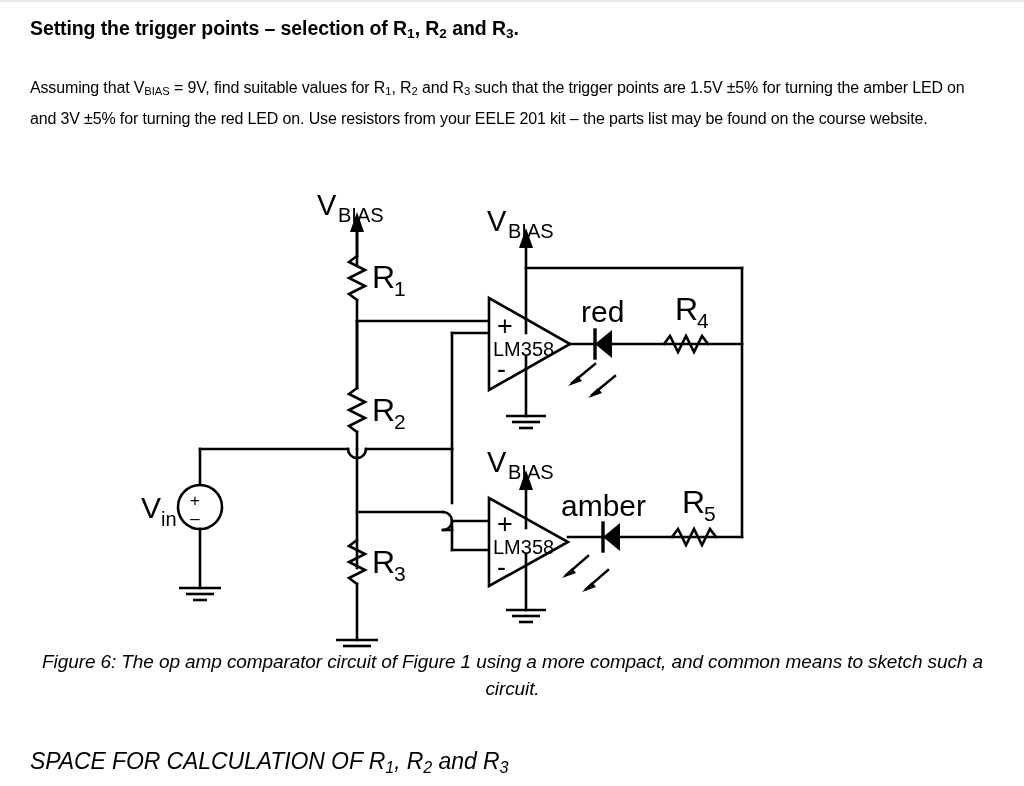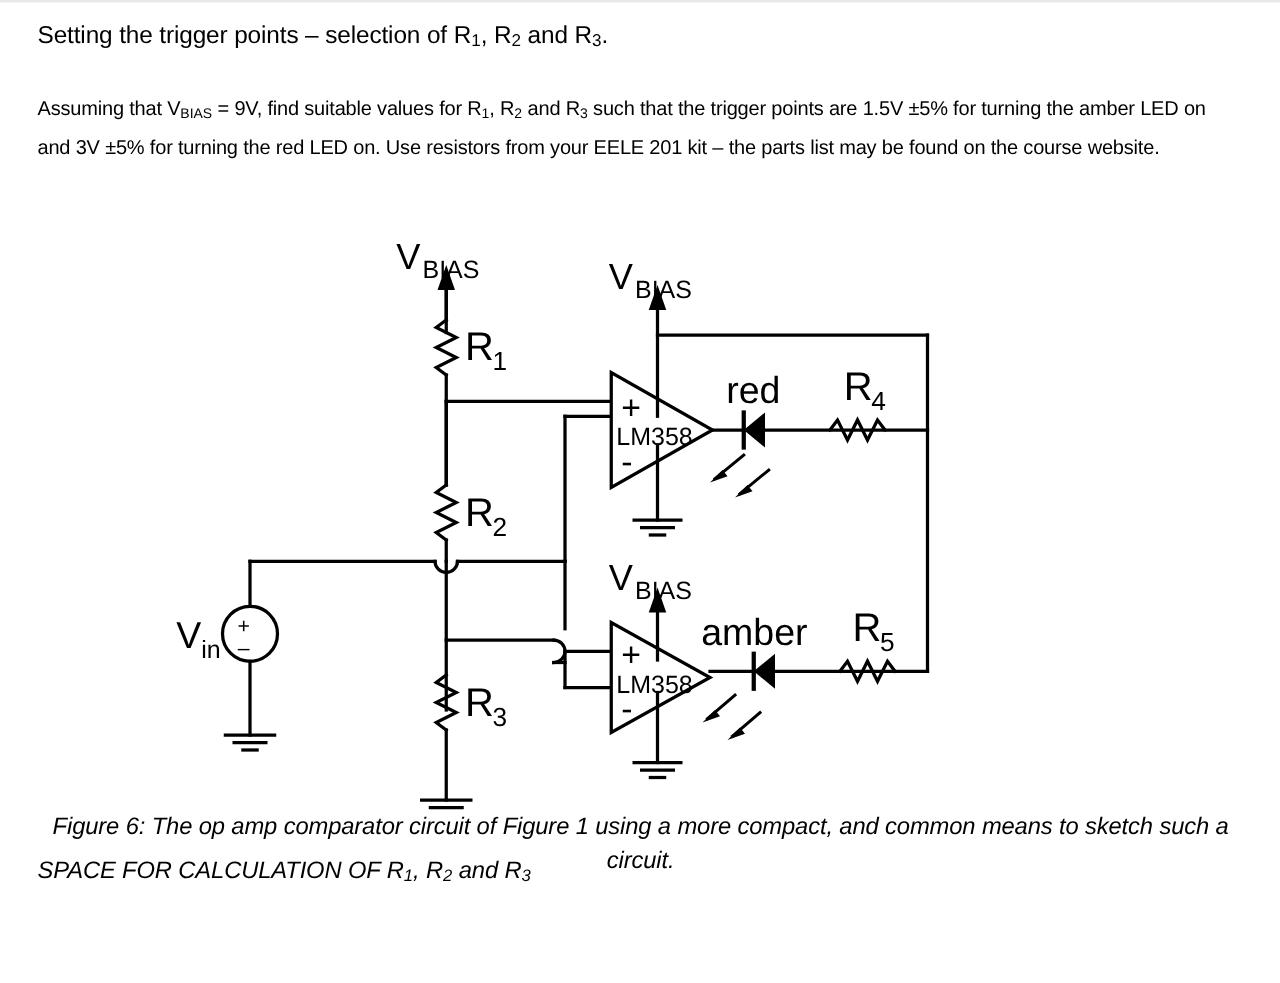--- a/index.html
+++ b/index.html
@@ -27,21 +27,21 @@
     width: 1024px;
     height: 2px;
     background: #e8e8e8;
   }
   .heading {
     position: absolute;
     left: 30px;
     top: 16px;
     width: 960px;
     font-size: 19.5px;
-    font-weight: normal;
+    font-weight: bold;
     letter-spacing: -0.1px;
     line-height: 1.25;
   }
   .bodytext {
     position: absolute;
     left: 30px;
     top: 74px;
     width: 945px;
     font-size: 16px;
     line-height: 27px;
@@ -59,23 +59,23 @@
     width: 965px;
     text-align: center;
     font-style: italic;
     font-size: 19px;
     line-height: 27px;
     letter-spacing: -0.1px;
   }
   .spacetext {
     position: absolute;
     left: 30px;
-    top: 686px;
+    top: 748px;
     font-style: italic;
-    font-size: 19px;
+    font-size: 23px;
     letter-spacing: -0.1px;
   }
   .figure {
     position: absolute;
     left: 0;
     top: 178px;
     width: 1024px;
     height: 470px;
   }
   svg { display: block; }

